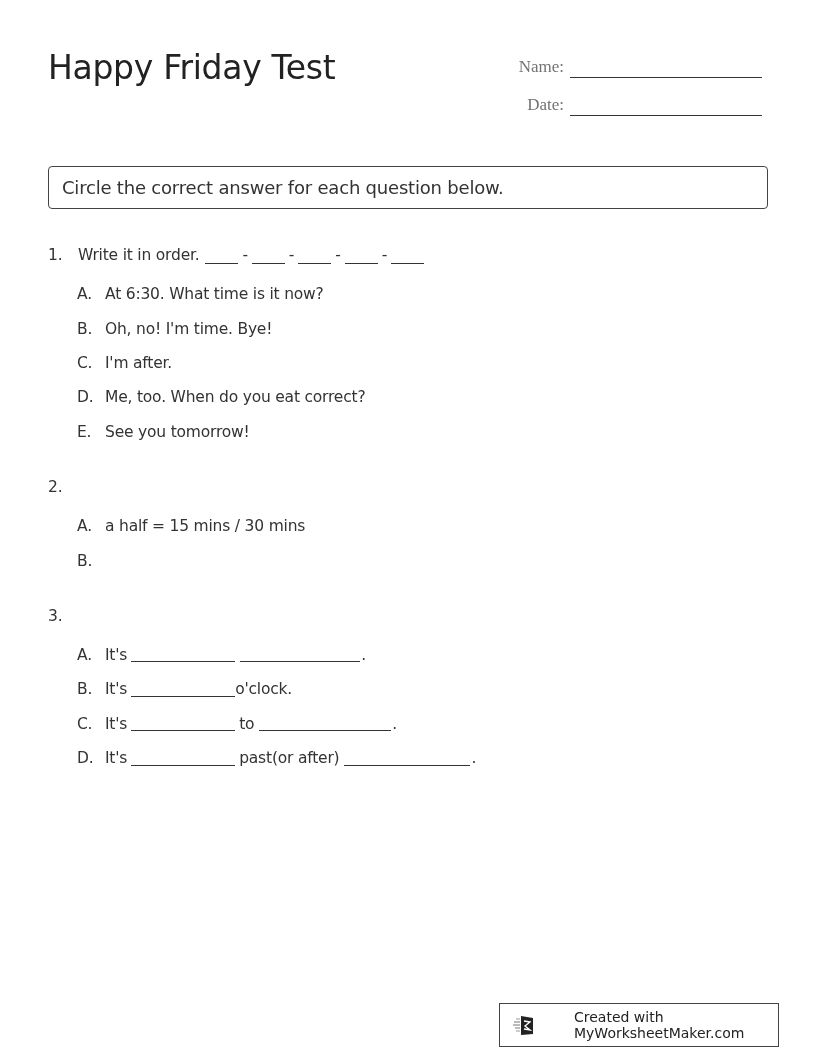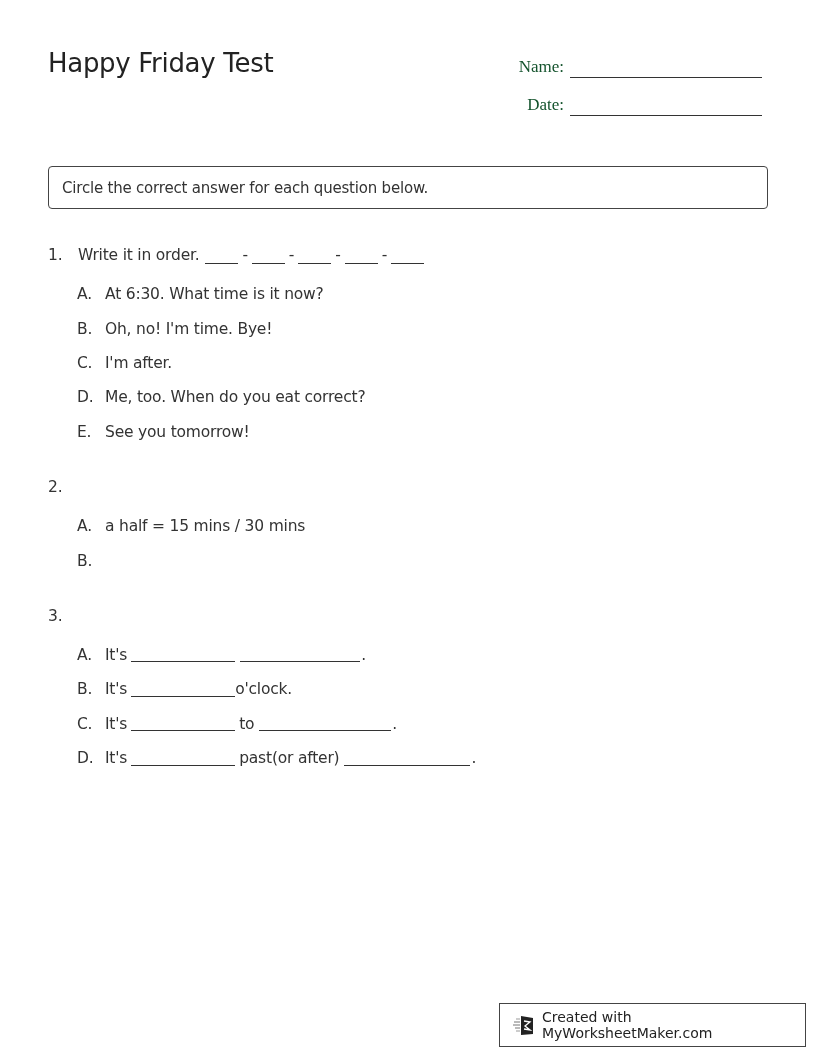--- a/index.html
+++ b/index.html
@@ -11,33 +11,33 @@
     }
     body {
       position: relative;
       font-family: "DejaVu Sans", "Liberation Sans", sans-serif;
       color: #333333;
     }
     .page-title {
       position: absolute;
       left: 48px;
       top: 48px;
-      font-size: 26px;
+      font-size: 33px;
       font-weight: normal;
       color: #222222;
       letter-spacing: -0.3px;
     }
     .name-date {
       position: absolute;
       left: 500px;
       top: 52px;
       width: 268px;
       font-family: "Liberation Serif", "DejaVu Serif", serif;
       font-size: 17px;
-      color: #14532d;
+      color: #737373;
     }
     .nd-row {
       display: flex;
       align-items: flex-end;
       height: 38px;
     }
     .nd-label {
       width: 70px;
       text-align: right;
       padding-right: 6px;
@@ -54,21 +54,21 @@
       position: absolute;
       left: 48px;
       top: 166px;
       width: 720px;
       height: 43px;
       border: 1.3px solid #444444;
       border-radius: 4px;
       padding: 0 13px;
       display: flex;
       align-items: center;
-      font-size: 15px;
+      font-size: 18px;
       color: #333333;
       letter-spacing: -0.2px;
     }
     .questions {
       position: absolute;
       left: 48px;
       top: 243px;
       width: 720px;
       font-size: 15.5px;
       color: #333333;
@@ -94,28 +94,29 @@
       border-bottom: 1px solid #333333;
       height: 15px;
       vertical-align: baseline;
       margin: 0 1px;
     }
     .sep { margin: 0 3px; }
     .footer {
       position: absolute;
       left: 499px;
       top: 1003px;
-      width: 307px;
+      width: 280px;
       height: 44px;
       border: 1.3px solid #444444;
       display: flex;
       align-items: center;
       padding-left: 13px;
       font-size: 14px;
       color: #222222;
+      gap: 32px;
     }
     .footer-logo {
       width: 24px;
       height: 22px;
       margin-right: 5px;
       display: inline-block;
     }
   </style>
 </head>
 <body>

